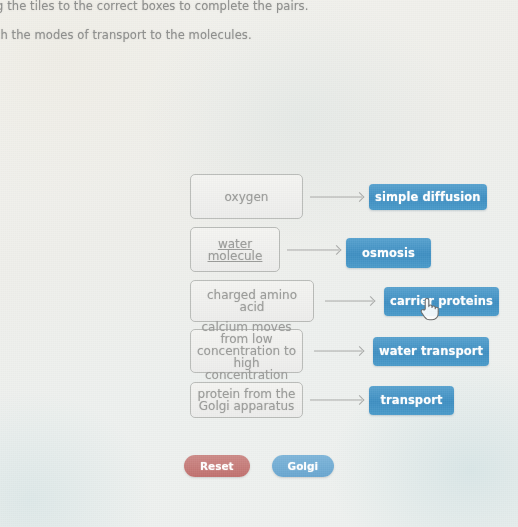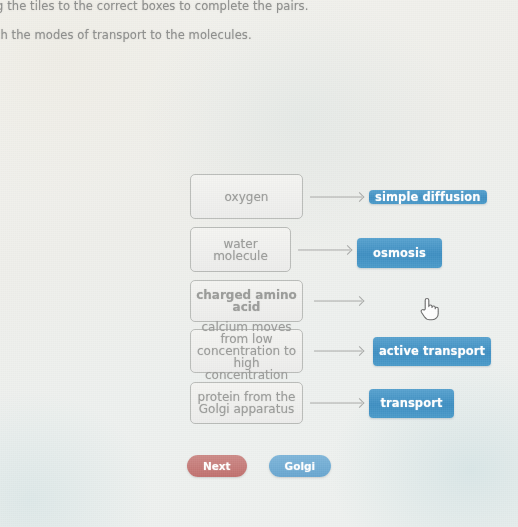--- a/index.html
+++ b/index.html
@@ -172,58 +172,59 @@
   <div class="instr" id="instr-1">g the tiles to the correct boxes to complete the pairs.</div>
   <div class="instr" id="instr-2">ch the modes of transport to the molecules.</div>
 
   <div id="rows">
       <div class="row" style="top: 174px;">
         <div class="tile" style="width: 113px; height: 45px;">oxygen</div>
         <div class="arrow" style="width: 52px; margin-left: 7px; margin-right: 7px;">
           <div class="shaft"></div>
           <div class="head"></div>
         </div>
-        <div class="target" style="min-width: 85px; height: 14px; padding: 4px 6px;">simple diffusion</div>
+        <div class="target" style="min-width: 85px; height: 26px; padding: 4px 6px;">simple diffusion</div>
       </div>
       <div class="row" style="top: 227px;">
-        <div class="tile" style="width: 101px; height: 45px;">water molecule</div>
+        <div class="tile" style="width: 90px; height: 45px; text-decoration: underline;">water molecule</div>
         <div class="arrow" style="width: 52px; margin-left: 7px; margin-right: 7px;">
           <div class="shaft"></div>
           <div class="head"></div>
         </div>
         <div class="target" style="min-width: 85px; height: 30px; padding: 0px 6px; margin-top: 7px;">osmosis</div>
       </div>
       <div class="row" style="top: 280px;">
-        <div class="tile" style="width: 113px; height: 42px; font-weight: bold;">charged amino acid</div>
+        <div class="tile" style="width: 124px; height: 42px;">charged amino acid</div>
         <div class="arrow" style="width: 48px; margin-left: 11px; margin-right: 11px;">
           <div class="shaft"></div>
           <div class="head"></div>
         </div>
+        <div class="target" style="min-width: 85px; height: 29px; padding: 0px 6px;">carrier proteins</div>
       </div>
       <div class="row" style="top: 316px; margin-top: 13px;">
         <div class="tile" style="width: 113px; height: 44px;">calcium moves from low concentration to high concentration</div>
         <div class="arrow" style="width: 48px; margin-left: 11px; margin-right: 11px;">
           <div class="shaft"></div>
           <div class="head"></div>
         </div>
-        <div class="target" style="min-width: 85px; height: 29px; padding: 0px 6px;">active transport</div>
+        <div class="target" style="min-width: 85px; height: 29px; padding: 0px 6px;">water transport</div>
       </div>
       <div class="row" style="top: 382px;">
-        <div class="tile" style="width: 113px; height: 42px;">protein from the
+        <div class="tile" style="width: 113px; height: 36px;">protein from the
 Golgi apparatus</div>
         <div class="arrow" style="width: 52px; margin-left: 7px; margin-right: 7px;">
           <div class="shaft"></div>
           <div class="head"></div>
         </div>
         <div class="target" style="min-width: 85px; height: 29px; padding: 0px 6px;">transport</div>
       </div>
     </div>
 
   <div id="buttons">
-    <button class="btn" id="reset-button">Next</button>
+    <button class="btn" id="reset-button">Reset</button>
     <button class="btn" id="next-button">Golgi</button>
   </div>
 
   <svg id="cursor" viewBox="0 0 22 26" style="left: 417px; top: 296px;">
     <path d="M8.2 13.2V4.3c0-1.0 0.8-1.8 1.8-1.8s1.8 0.8 1.8 1.8v6.3
              c0-0.9 0.7-1.6 1.6-1.6s1.6 0.7 1.6 1.6v0.9
              c0-0.9 0.7-1.5 1.6-1.5s1.6 0.7 1.6 1.5v1.2
              c0-0.8 0.7-1.4 1.5-1.4s1.5 0.6 1.5 1.4v5.0
              c0 3.4-2.5 6.0-6.1 6.0h-2.4c-2.6 0-4.0-1.1-5.3-3.0
              l-3.0-4.5c-0.5-0.8-0.3-1.8 0.5-2.3 0.7-0.5 1.7-0.3 2.2 0.3z" fill="#ffffff" fill-opacity="0.92" stroke="#6a6a6a" stroke-width="1.1" stroke-linejoin="round"></path>

